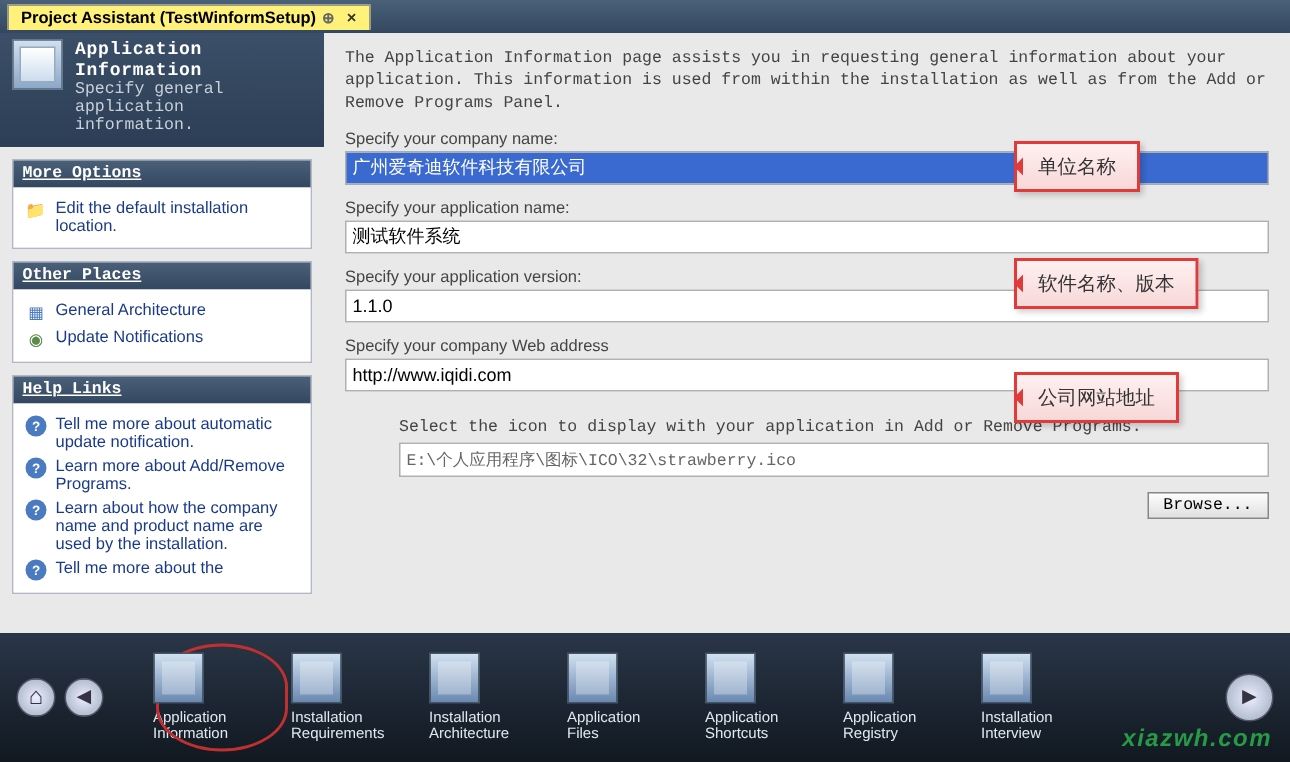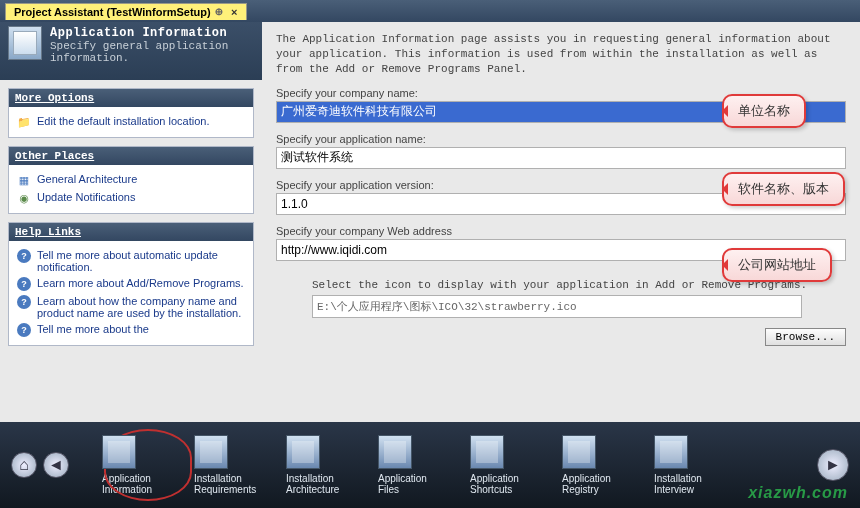--- a/index.html
+++ b/index.html
@@ -24,23 +24,23 @@
 .ic.grid{color:#4a7abf}
 .ic.globe{color:#5a8a4a}
 .ic.q{width:14px;height:14px;border-radius:50%;background:#4a7abf;color:#fff;font-size:9px;font-weight:bold}
 .main{flex:1;background:#e9e9e9;padding:10px 14px 0 14px;position:relative}
 .intro{font-family:"Courier New",monospace;font-size:11px;color:#444;line-height:1.35}
 .lbl{font-family:Liberation Sans, sans-serif;font-size:11px;color:#444;margin-top:10px;margin-bottom:2px}
 .fld{width:100%;border:1px solid #b0b0b0;background:#fff;font-size:12px;padding:3px 4px;height:22px}
 .fld.sel{background:#3a6ad0;color:#fff}
 .iconsect{margin-top:18px;padding-left:36px}
 .iconlbl{font-family:"Courier New",monospace;font-size:11px;color:#444}
-.iconpath{width:490px;border:1px solid #b0b0b0;background:#fff;font-family:"Courier New",monospace;font-size:11px;padding:3px 4px;margin-top:4px;color:#666}
+.iconpath{width:580px;border:1px solid #b0b0b0;background:#fff;font-family:"Courier New",monospace;font-size:11px;padding:3px 4px;margin-top:4px;color:#666}
 .browse{float:right;margin-top:10px;padding:2px 10px;font-family:"Courier New",monospace;font-size:11px;background:linear-gradient(#fdfdfd,#e0e0e0);border:1px solid #888}
-.callout{position:absolute;background:linear-gradient(#fef0f0,#f8d8d8);border:2px solid #e03a3a;border-radius:10px;padding:6px 14px;font-size:13px;color:#333;box-shadow:2px 2px 4px rgba(0,0,0,.2);text-align:right}
+.callout{position:absolute;background:linear-gradient(#fef0f0,#f8d8d8);border:2px solid #e03a3a;border-radius:0;padding:6px 14px;font-size:13px;color:#333;box-shadow:2px 2px 4px rgba(0,0,0,.2);text-align:right}
 .callout::after{content:"";position:absolute;left:-8px;top:50%;transform:translateY(-50%);border:6px solid transparent;border-right-color:#e03a3a}
 .callout.c1{left:460px;top:72px}
 .callout.c2{left:460px;top:150px}
 .callout.c3{left:460px;top:226px}
 .footer{position:absolute;left:0;right:0;bottom:0;height:86px;background:linear-gradient(#2a3648,#111820);display:flex;align-items:center;padding:0 8px}
 .navcirc{width:26px;height:26px;border-radius:50%;background:radial-gradient(#eef,#9ab);border:1px solid #556;display:flex;align-items:center;justify-content:center;color:#334;font-weight:bold;margin:0 3px;cursor:pointer}
 .navcirc.right{margin-left:auto;width:32px;height:32px;font-size:16px}
 .fitem{display:flex;flex-direction:column;align-items:flex-start;width:92px;color:#e0e8f0;font-family:"Courier New",monospace;font-size:10px;text-align:center;cursor:pointer;padding:4px 0}
 .fitem .ficon{width:34px;height:34px;background:linear-gradient(#d0e0f0,#6a88b0);border:1px solid #456;margin-bottom:4px;position:relative}
 .fitem .ficon::after{content:"";position:absolute;inset:5px;background:rgba(255,255,255,.3)}

